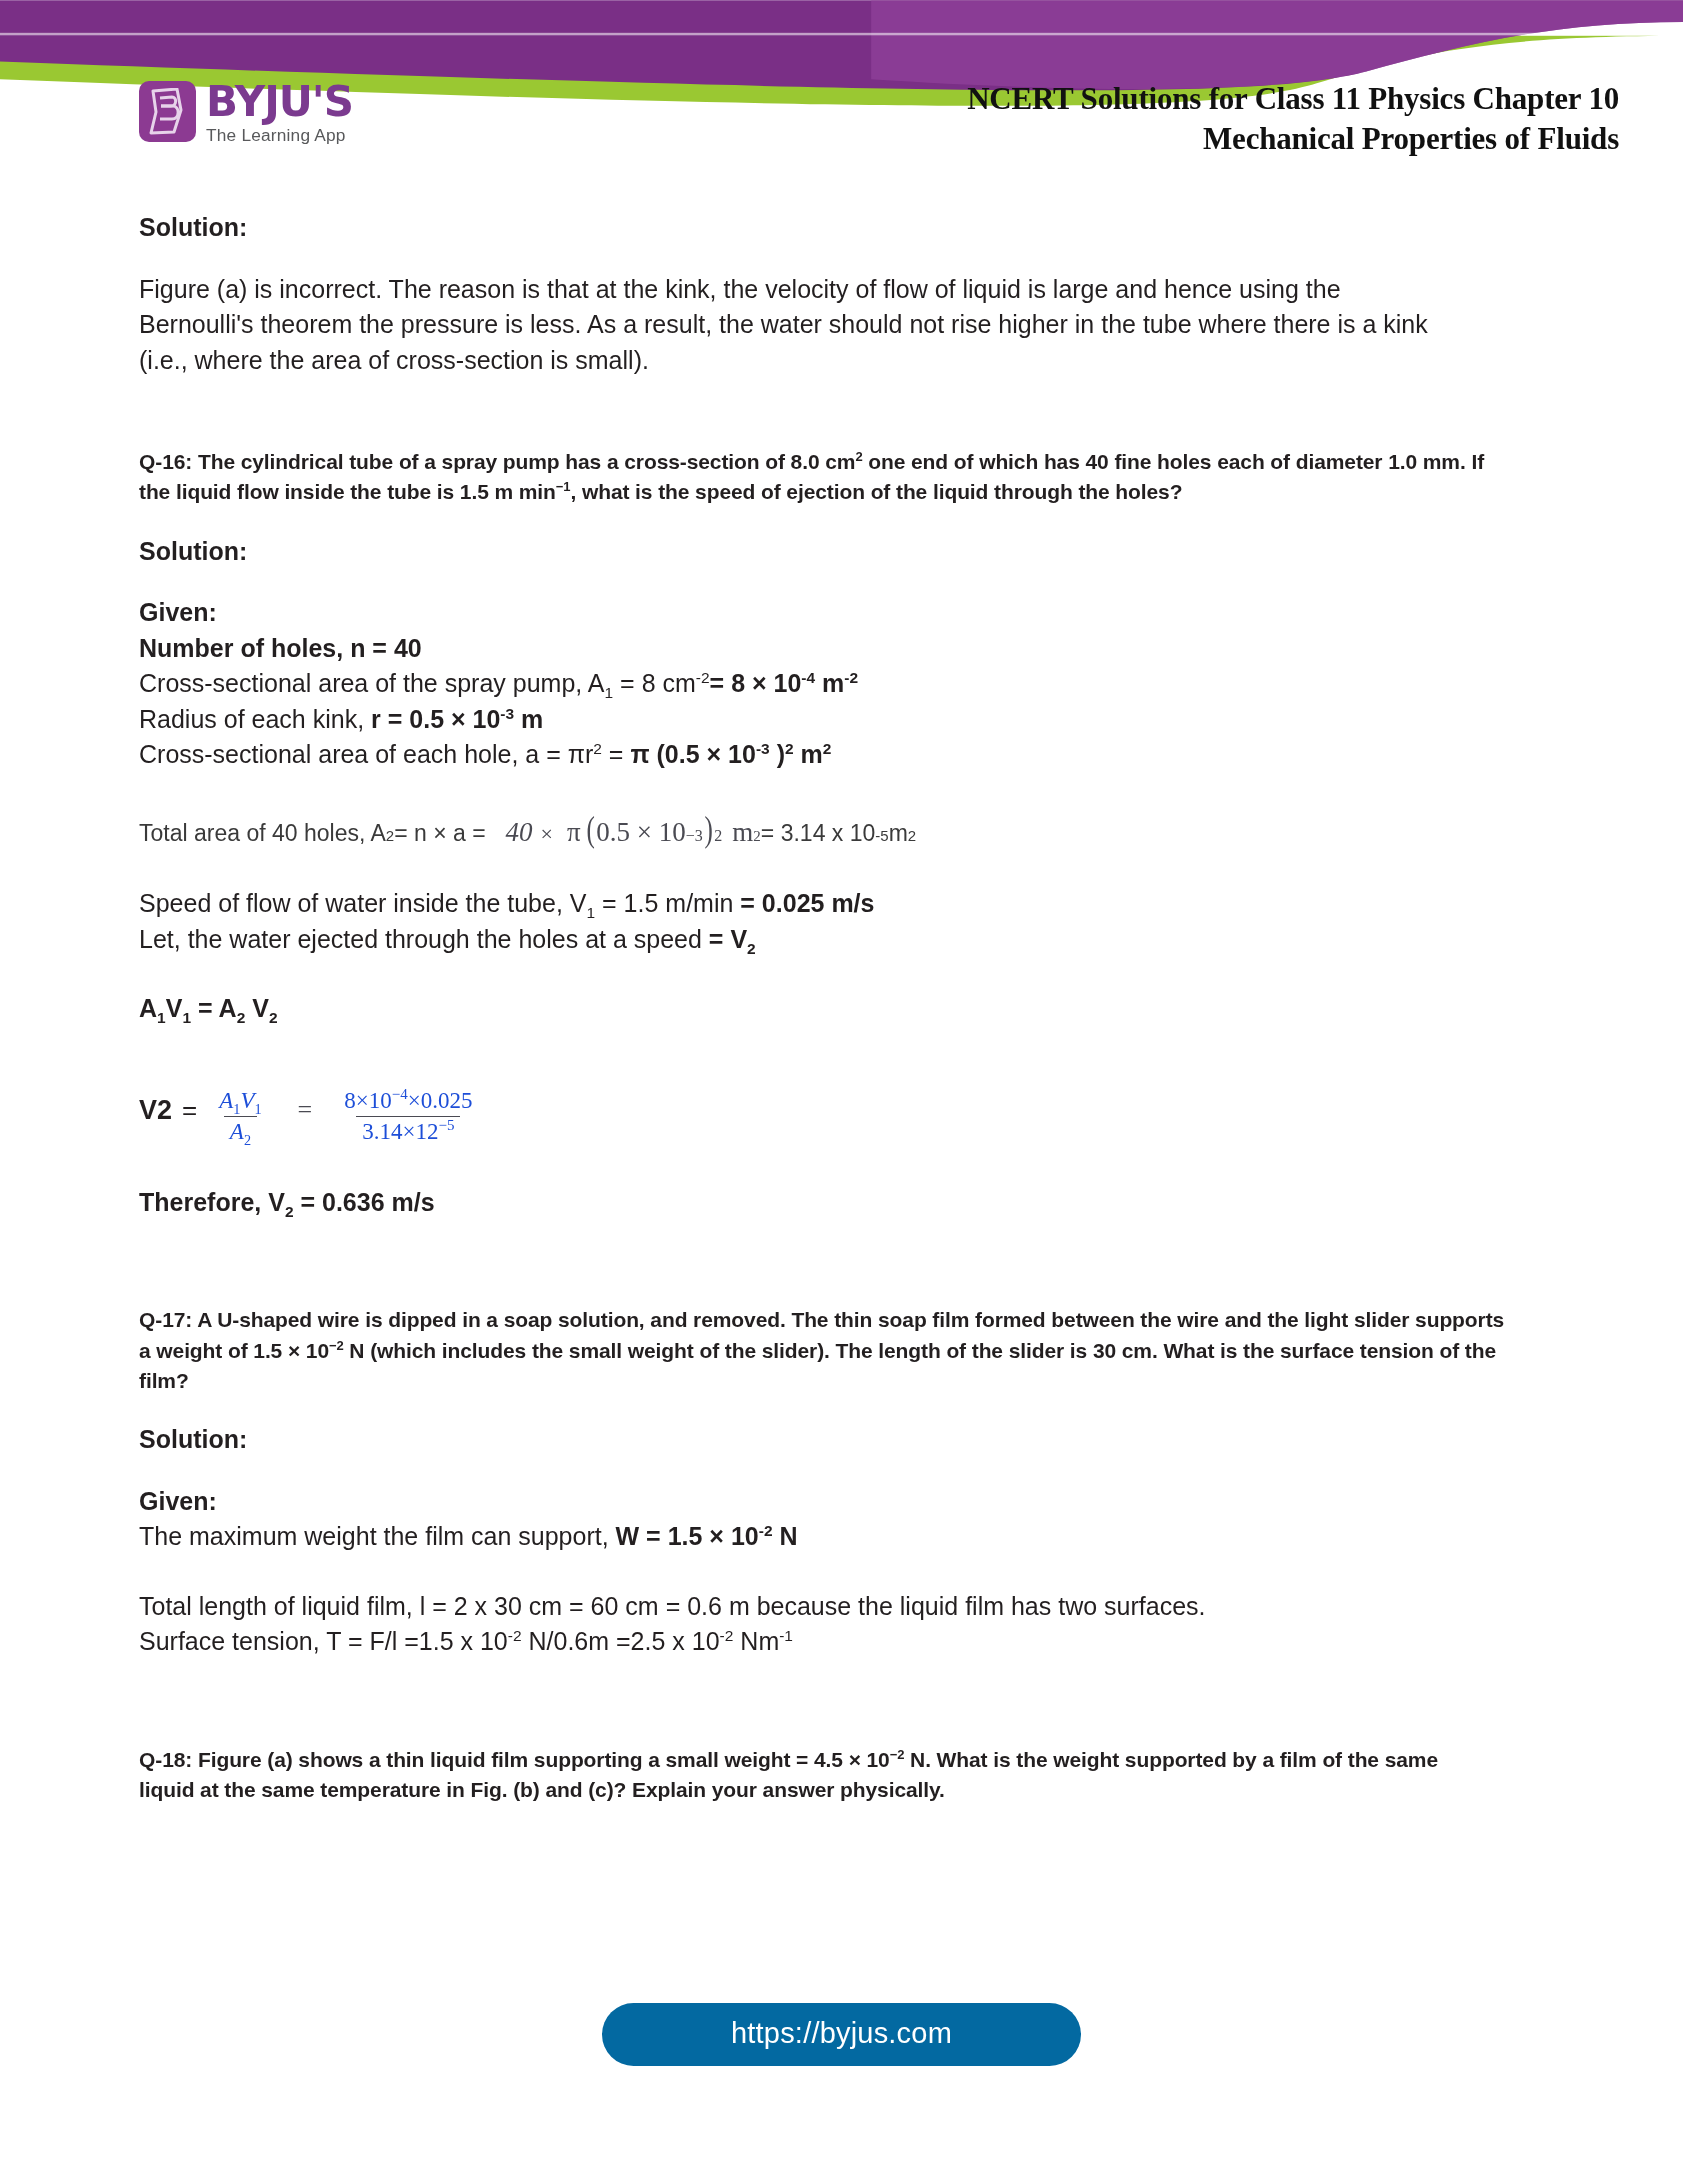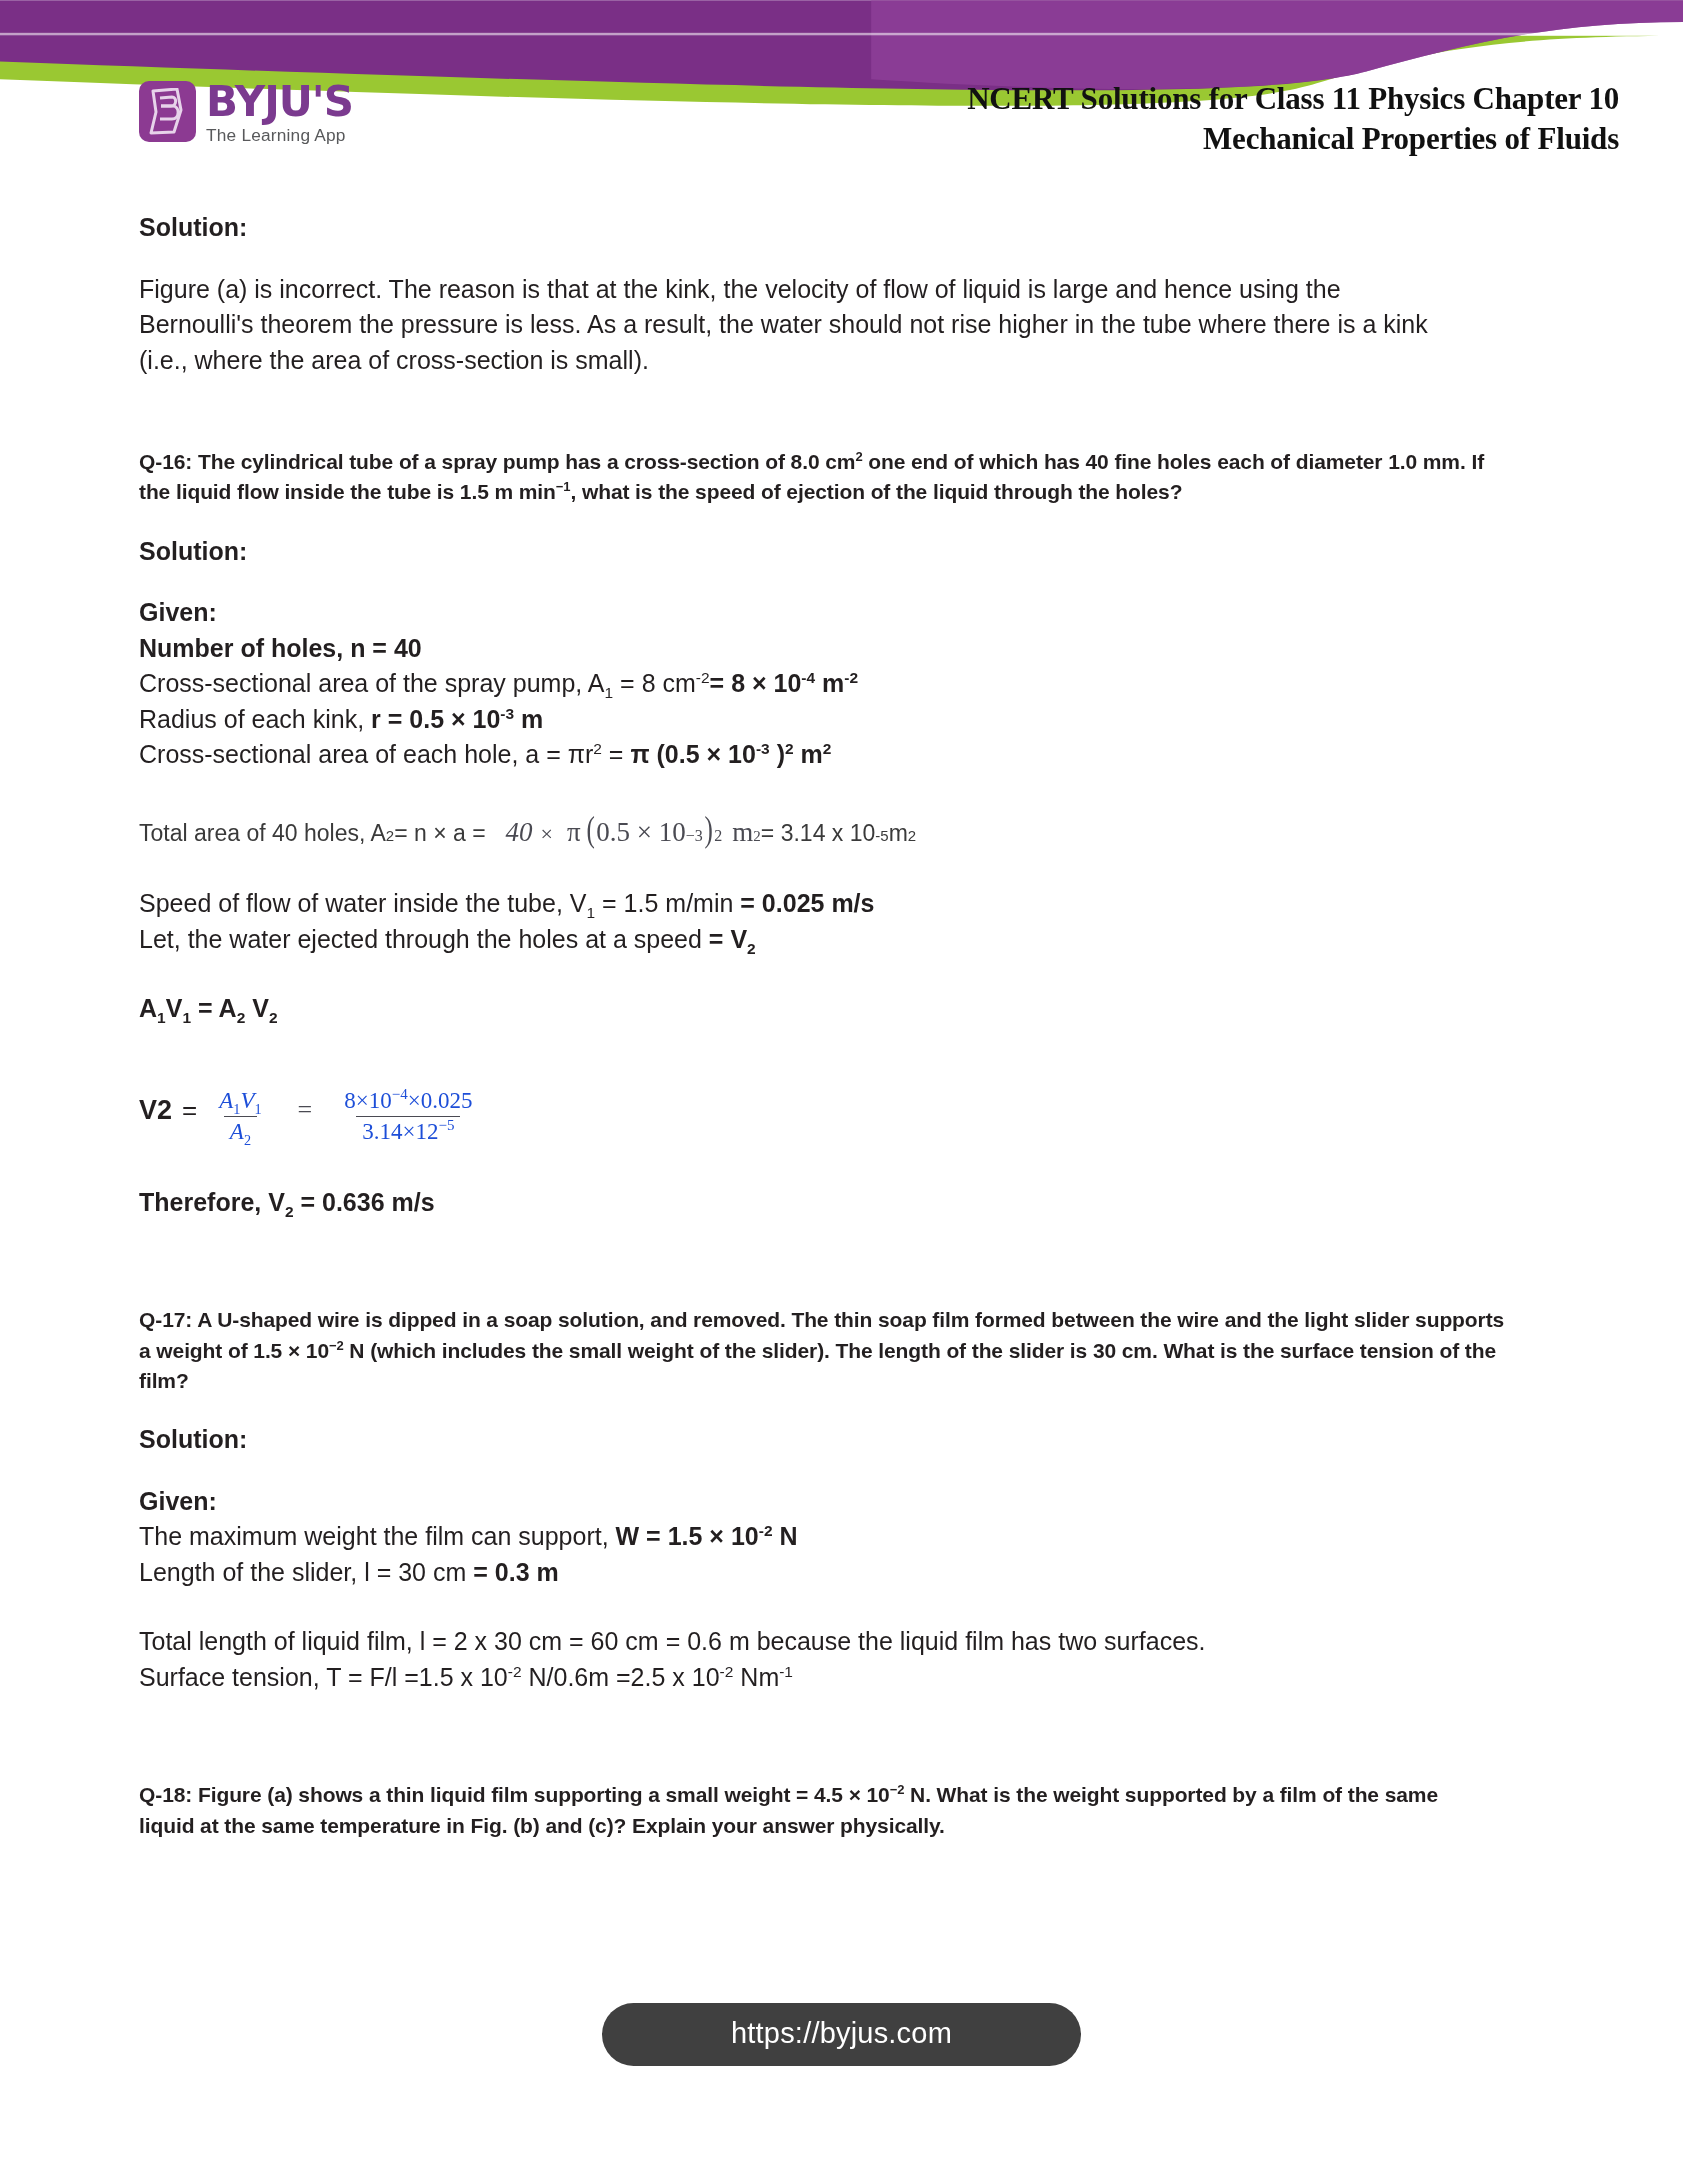--- a/index.html
+++ b/index.html
@@ -198,21 +198,21 @@
   
   .footer {
     position: absolute;
     left: 0;
     top: 2003px;
     width: 1683px;
     display: flex;
     justify-content: center;
   }
   .url-pill {
-    background: #404040;
+    background: #0369a1;
     color: #ffffff;
     border-radius: 40px;
     padding: 14px 0 16px 0;
     width: 479px;
     text-align: center;
     font-size: 29px;
     font-family: "Liberation Sans", sans-serif;
     letter-spacing: 0.2px;
   }
 </style>
@@ -354,23 +354,20 @@
   </p>
 
   <div class="sp-26"></div>
   <p class="heading">Solution:</p>
   <div class="sp-26"></div>
   <p class="heading">Given:</p>
 
   <p class="p">
     <span>The maximum weight the film can support, </span><span class="b">W = 1.5 × 10</span><sup class="b">-2</sup><span class="b"> N</span>
   </p>
-  <p class="p">
-    <span>Length of the slider, l = 30 cm </span><span class="b">= 0.3 m</span>
-  </p>
 
   <div class="sp-34"></div>
 
   <p class="p">Total length of liquid film, l = 2 x 30 cm = 60 cm = 0.6 m because the liquid film has two surfaces.</p>
   <p class="p">
     <span>Surface tension, T = F/l =1.5 x 10</span><sup>-2</sup><span> N/0.6m =2.5 x 10</span><sup>-2</sup><span> Nm</span><sup>-1</sup>
   </p>
 
   <div class="sp-86"></div>
 

